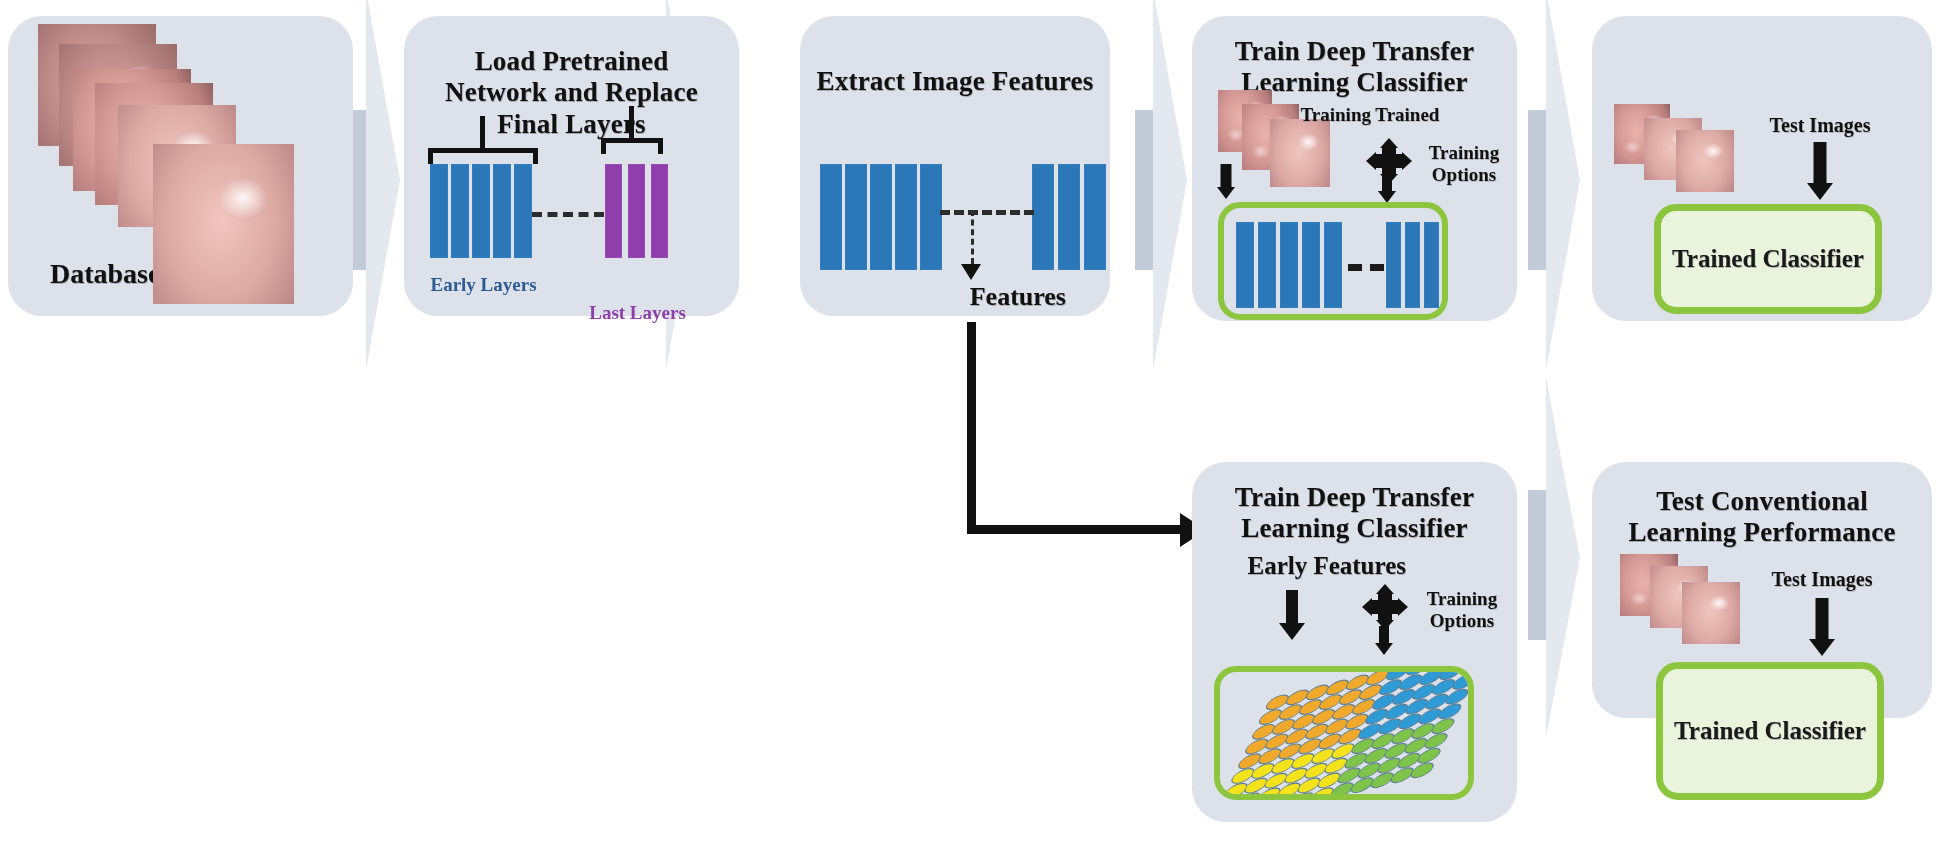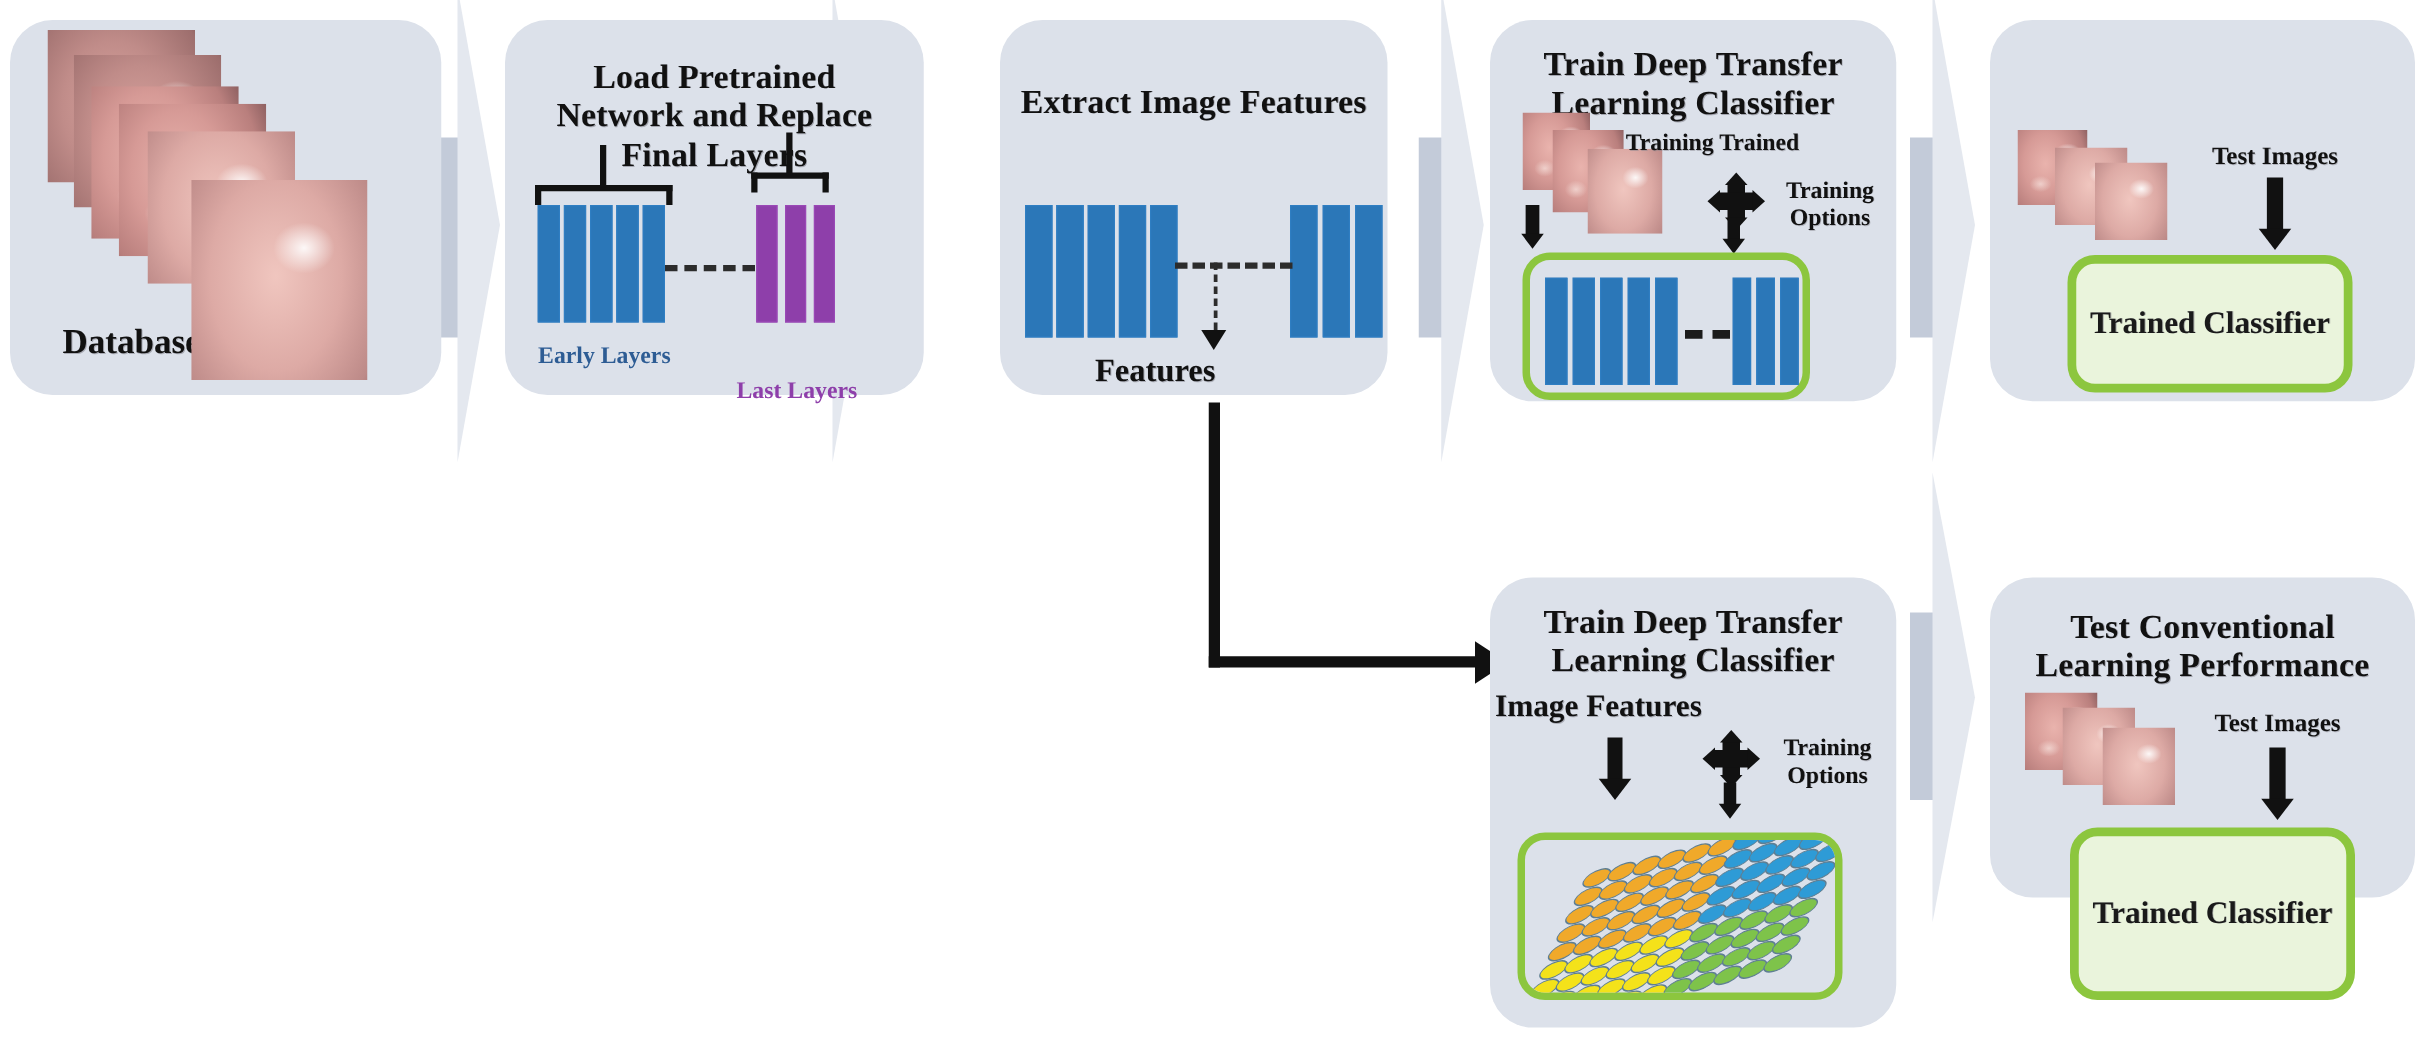--- a/index.html
+++ b/index.html
@@ -193,21 +193,21 @@
     font-size: 19px;
     text-align: center;
   }
   .layer-label.early { color: #2d5c94; }
   .layer-label.last  { color: #8e3faa; margin-top: 28px; }
   .panel-sub {
     position: absolute;
     font-weight: bold;
     font-size: 26px;
     color: #111;
-    text-align: left;
+    text-align: right;
     text-shadow: 0.7px 0.7px 0 rgba(120,120,130,.5);
   }
   .db-label {
     position: absolute;
     font-weight: bold;
     font-size: 28px;
     color: #111;
     text-shadow: 0.8px 0.8px 0 rgba(120,120,130,.5);
   }
 
@@ -423,21 +423,21 @@
     </div>
 
     <div class="greenbox filled" style="left:62px;top:188px;width:228px;height:110px;">
       <div class="gb-label">Trained  Classifier</div>
     </div>
   </div>
 
   <div class="panel" style="left:1192px;top:462px;width:325px;height:360px;">
     <div class="panel-title" style="top:20px;padding:0 8px;">Train Deep Transfer Learning Classifier</div>
 
-    <div class="panel-sub" style="left:4px;top:90px;width:210px;font-size:25px;">Image Features</div>
+    <div class="panel-sub" style="left:4px;top:90px;width:210px;font-size:25px;">Early Features</div>
 
     <div class="arrow-down" style="left:78px;top:128px;width:44px;height:52px;">
       <div class="shaft" style="top:0;width:12px;height:34px;"></div>
       <div class="head" style="top:33px;"></div>
     </div>
 
     <div class="move-icon" style="left:170px;top:122px;width:46px;height:46px;">
       <div class="mbar" style="left:16px;top:9px;width:14px;height:28px;"></div>
       <div class="mbar" style="left:9px;top:16px;width:28px;height:14px;"></div>
       <div class="mtip" style="left:14px;top:0;border-left:9px solid transparent;border-right:9px solid transparent;border-bottom:10px solid #111;"></div>

